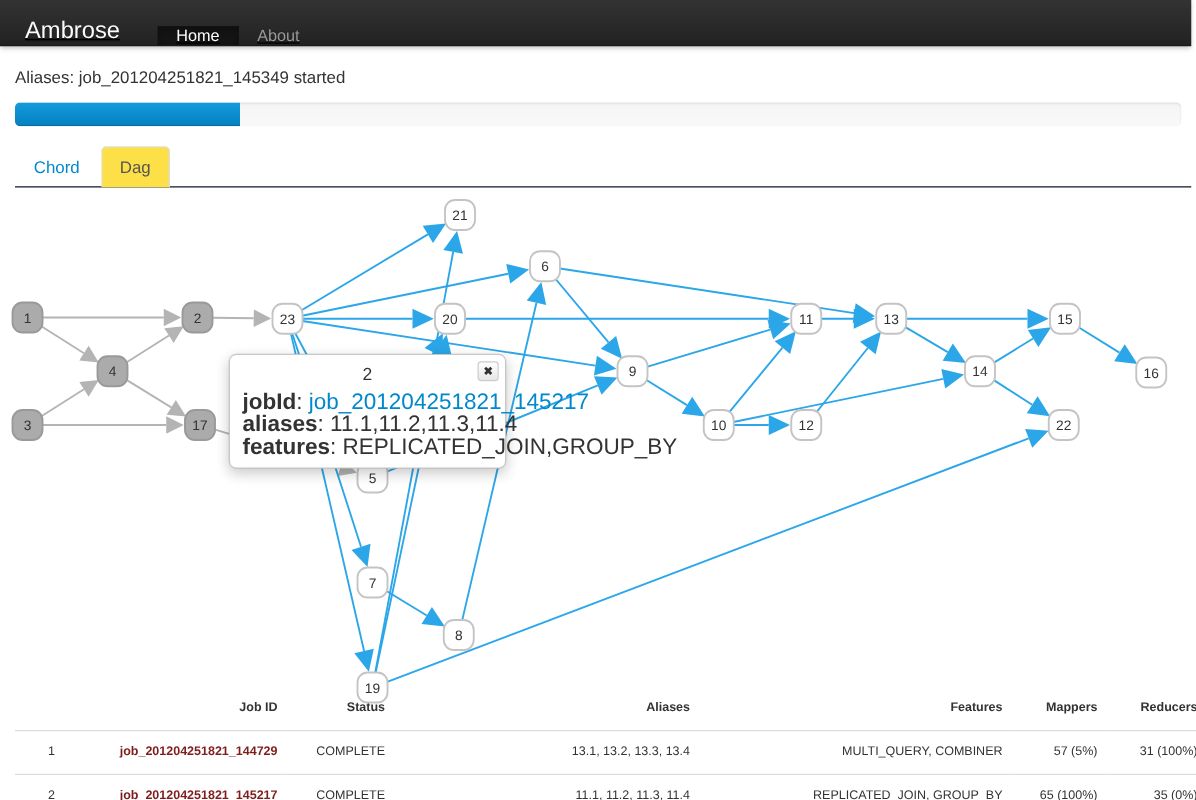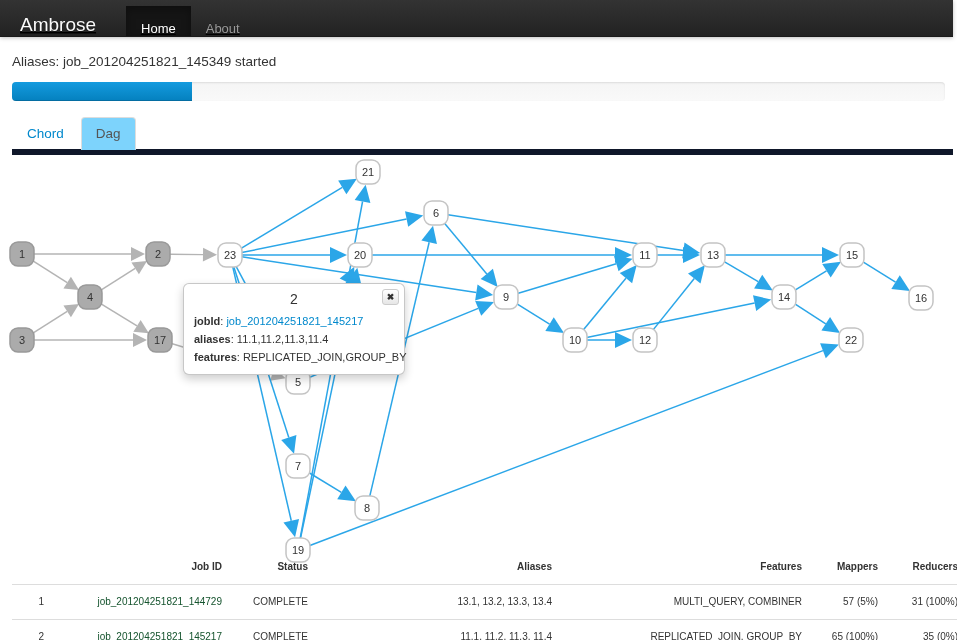--- a/index.html
+++ b/index.html
@@ -6,66 +6,66 @@
   html,body { width:957px; height:640px; overflow:hidden; background:#fff;
     font-family:"Liberation Sans", sans-serif; position:relative; }
 
   
   .navbar { position:absolute; top:0; left:0; right:4px; height:37px; z-index:10;
     background:linear-gradient(to bottom,#333333,#222222);
     border-bottom:1px solid #1a1a1a; box-shadow:0 1px 4px rgba(0,0,0,.25);
     display:flex; align-items:flex-end;text-decoration:underline; }
   .brand { color:#fafafa; font-size:19px; padding:7px 20px 0 20px; margin-right:10px;
     text-shadow:0 1px 0 rgba(0,0,0,.5); text-decoration:none; }
-  .nav-item { font-size:13px; color:#999; padding:15px 15px 0 15px; cursor:pointer;
+  .nav-item { font-size:13px; color:#999; padding:0 15px 0 15px; cursor:pointer;
     text-shadow:0 -1px 0 rgba(0,0,0,.25); }
   .nav-item.active { color:#fff; background:#151515;
     box-shadow:inset 0 3px 8px rgba(0,0,0,.35); }
 
   
   .status-line { position:absolute; top:54px; left:12px; font-size:13.5px; color:#333; z-index:5; }
   .progress { position:absolute; top:82px; left:12px; right:12px; height:19px;
     background:linear-gradient(to bottom,#f5f5f5,#f9f9f9); border-radius:4px;
     box-shadow:inset 0 1px 2px rgba(0,0,0,.1); overflow:hidden; z-index:5; }
   .progress .bar { height:100%; background:linear-gradient(to bottom,#149bdf,#0480be);
     box-shadow:inset 0 -1px 0 rgba(0,0,0,.15); }
 
   
   .tabs { position:absolute; top:117px; left:12px; right:4px; z-index:5;
-    display:flex; border-bottom:6px solid #0f172a;text-align:right; }
+    display:flex; border-bottom:1px solid #0f172a;text-align:right; }
   .tab { font-size:13.5px; padding:8px 14px; margin-bottom:-1px; margin-right:2px;
     border:1px solid transparent; border-radius:4px 4px 0 0; cursor:pointer; color:#0088cc; }
-  .tab.active { color:#555; background:#7dd3fc; border-color:#ddd #ddd transparent #ddd; cursor:default; }
+  .tab.active { color:#555; background:#fde047; border-color:#ddd #ddd transparent #ddd; cursor:default; }
 
   
   #dag-svg { position:absolute; left:0; top:0; width:957px; height:640px; z-index:2;
     pointer-events:none; }
   #dag-svg text { font-family:"Liberation Sans", sans-serif; font-size:11px; fill:#333; }
 
   
   .popover { position:absolute; left:183px; top:283px; width:222px; z-index:6;
     background:#fff; border:1px solid rgba(0,0,0,.22); border-radius:6px;
     box-shadow:0 4px 10px rgba(0,0,0,.2); padding:7px 10px 8px 10px; }
   .popover-title { text-align:center; font-size:14px; color:#333; margin-bottom:5px; }
   .popover-close { position:absolute; top:5px; right:5px; width:17px; height:16px;
     font-size:9px; line-height:14px; text-align:center; font-weight:bold; color:#333;
     background:linear-gradient(to bottom,#ffffff,#e6e6e6); border:1px solid #ccc;
     border-radius:3px; cursor:pointer; }
-  .popover-row { font-size:11px; line-height:18px; color:#333; white-space:nowrap; }
+  .popover-row { font-size:18px; line-height:18px; color:#333; white-space:nowrap; }
   .popover-row b { font-weight:bold; }
   .popover-row .link { color:#0088cc; }
 
   
   .jobs-table-wrap { position:absolute; top:550px; left:12px; right:12px; z-index:1; }
   table { width:100%; border-collapse:collapse; table-layout:fixed; }
   th, td { text-align:right; padding:8px; font-size:10px; color:#333; line-height:18px;
     overflow:hidden; white-space:nowrap; }
   th { font-weight:bold; }
   td { border-top:1px solid #ddd; }
-  td.job-link, a.job-link { color:#14532d; text-decoration:none; cursor:pointer; }
+  td.job-link, a.job-link { color:#7f1d1d; text-decoration:none; cursor:pointer;font-weight:bold; }
 </style>
 </head>
 <body>
 
 <div class="navbar">
   <a class="brand">Ambrose</a>
   <div id="nav-items" style="display:flex;">
       <div class="nav-item active">Home</div>
       <div class="nav-item">About</div>
     </div>

